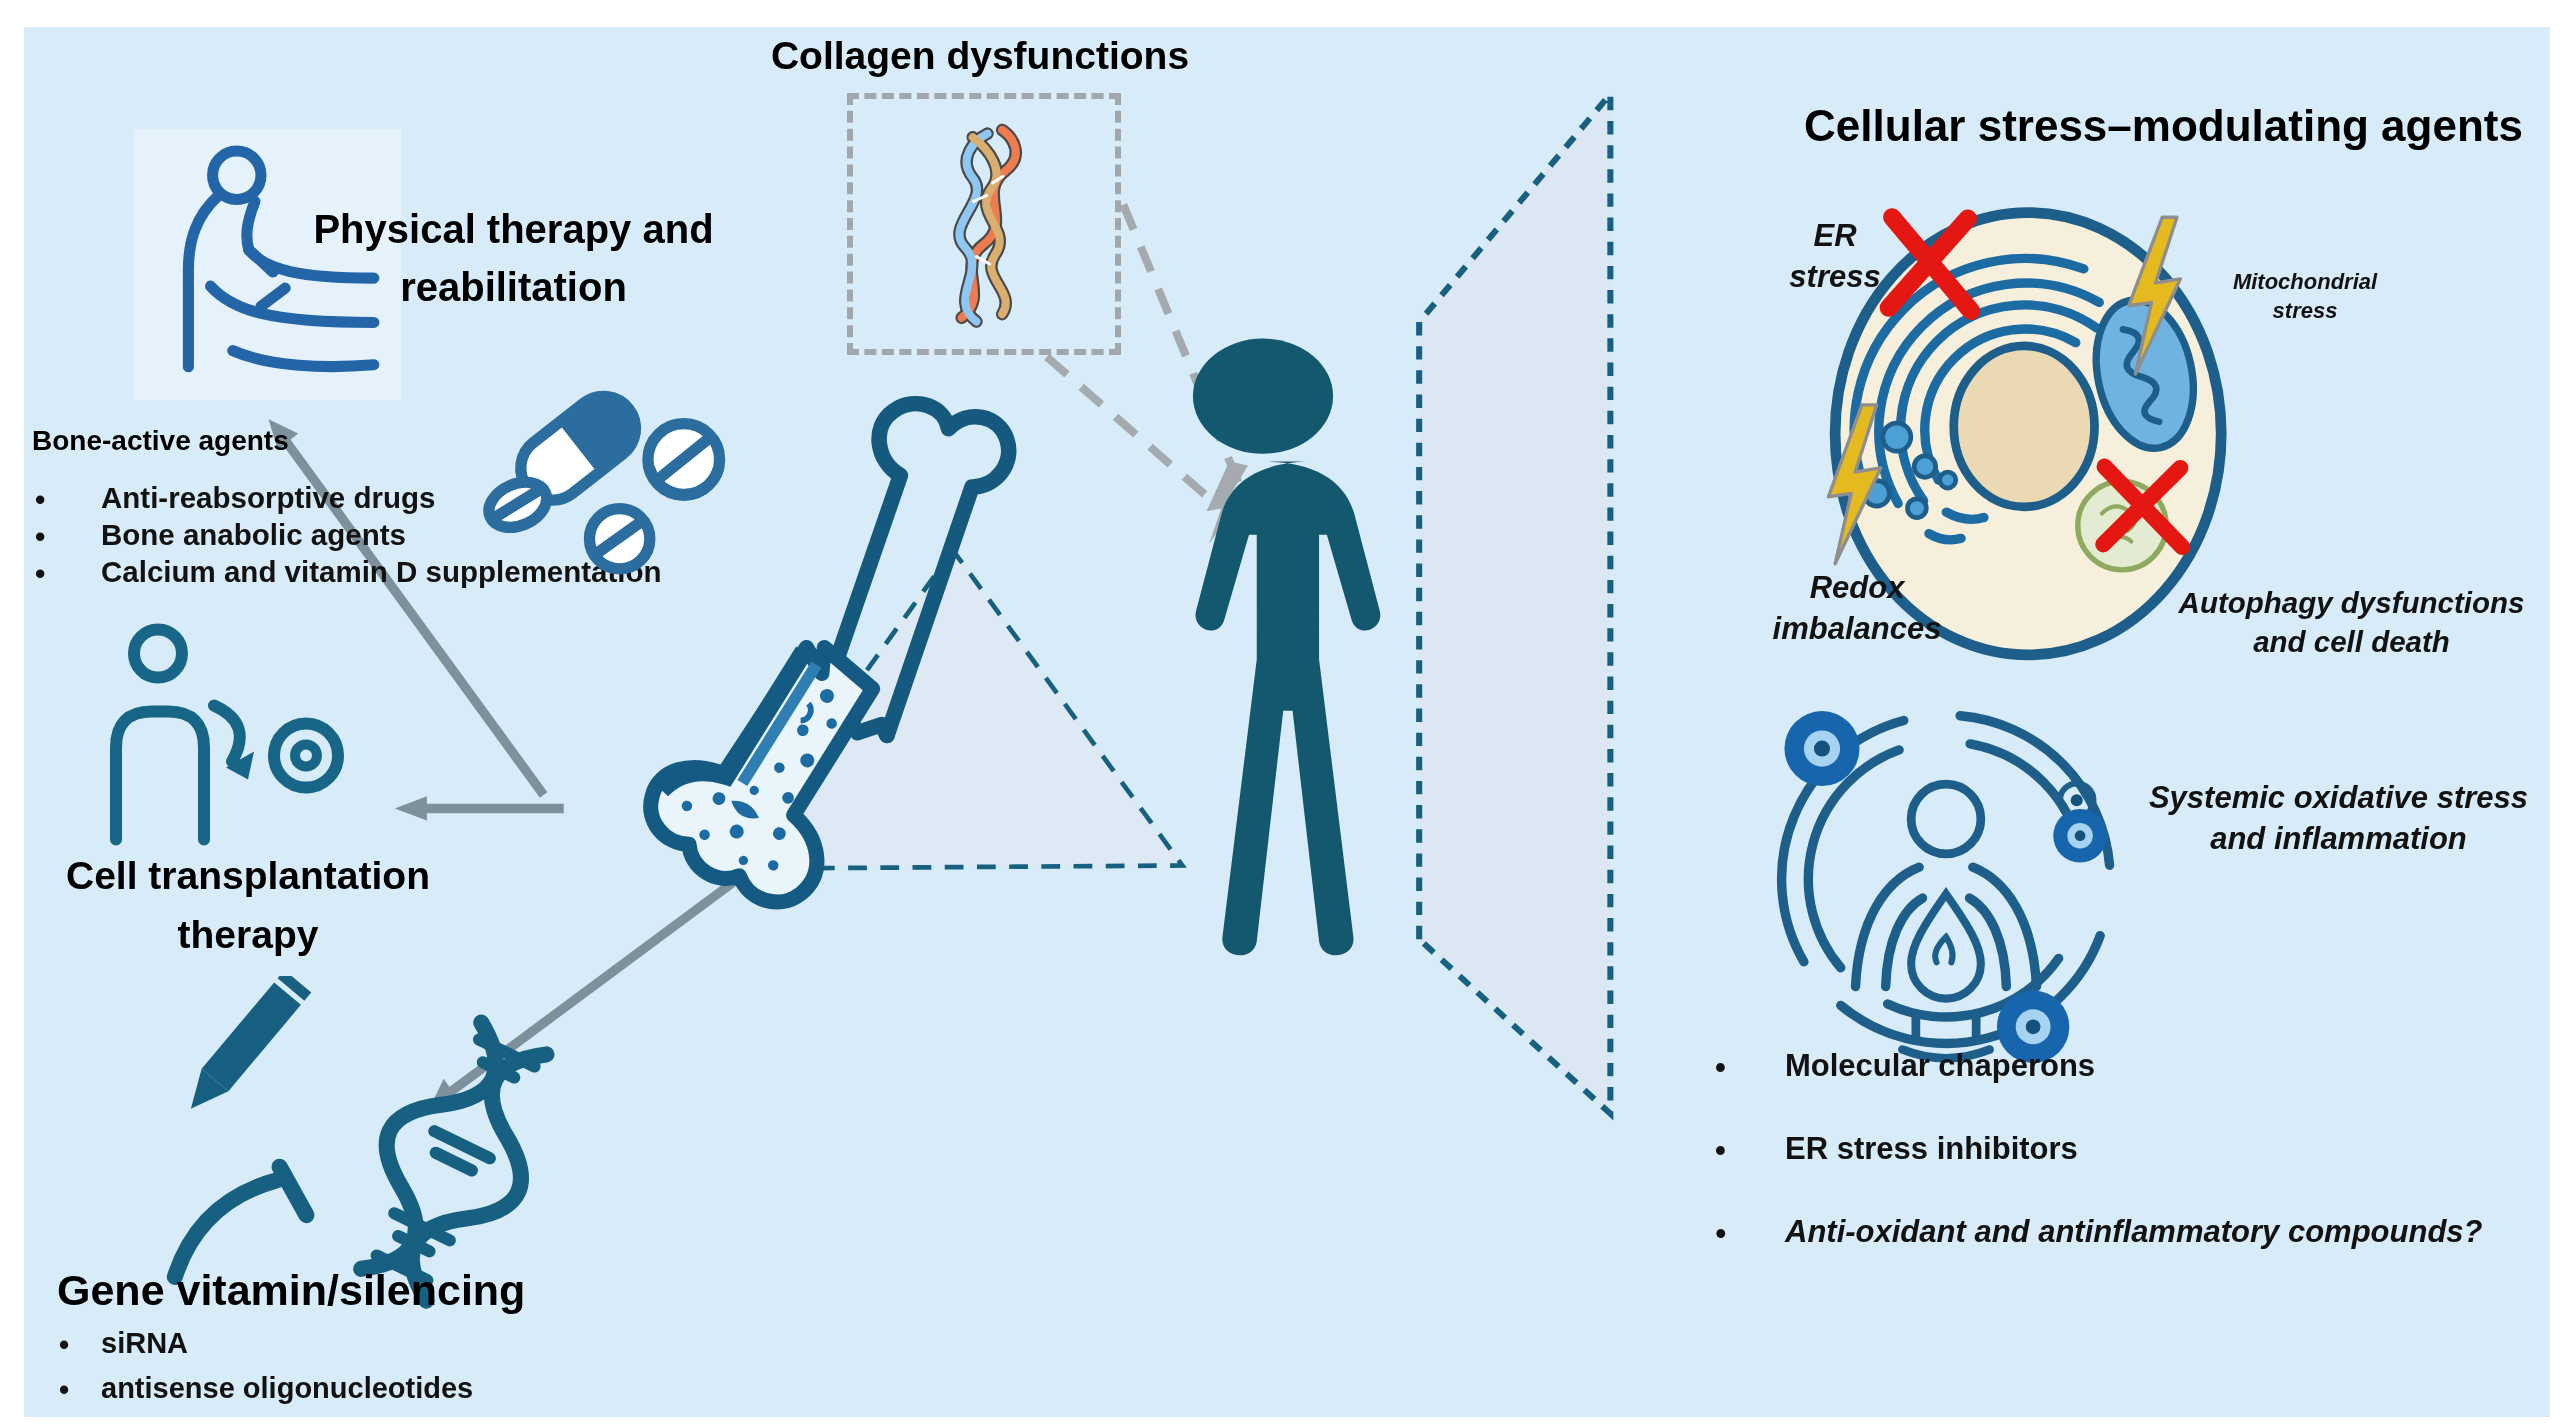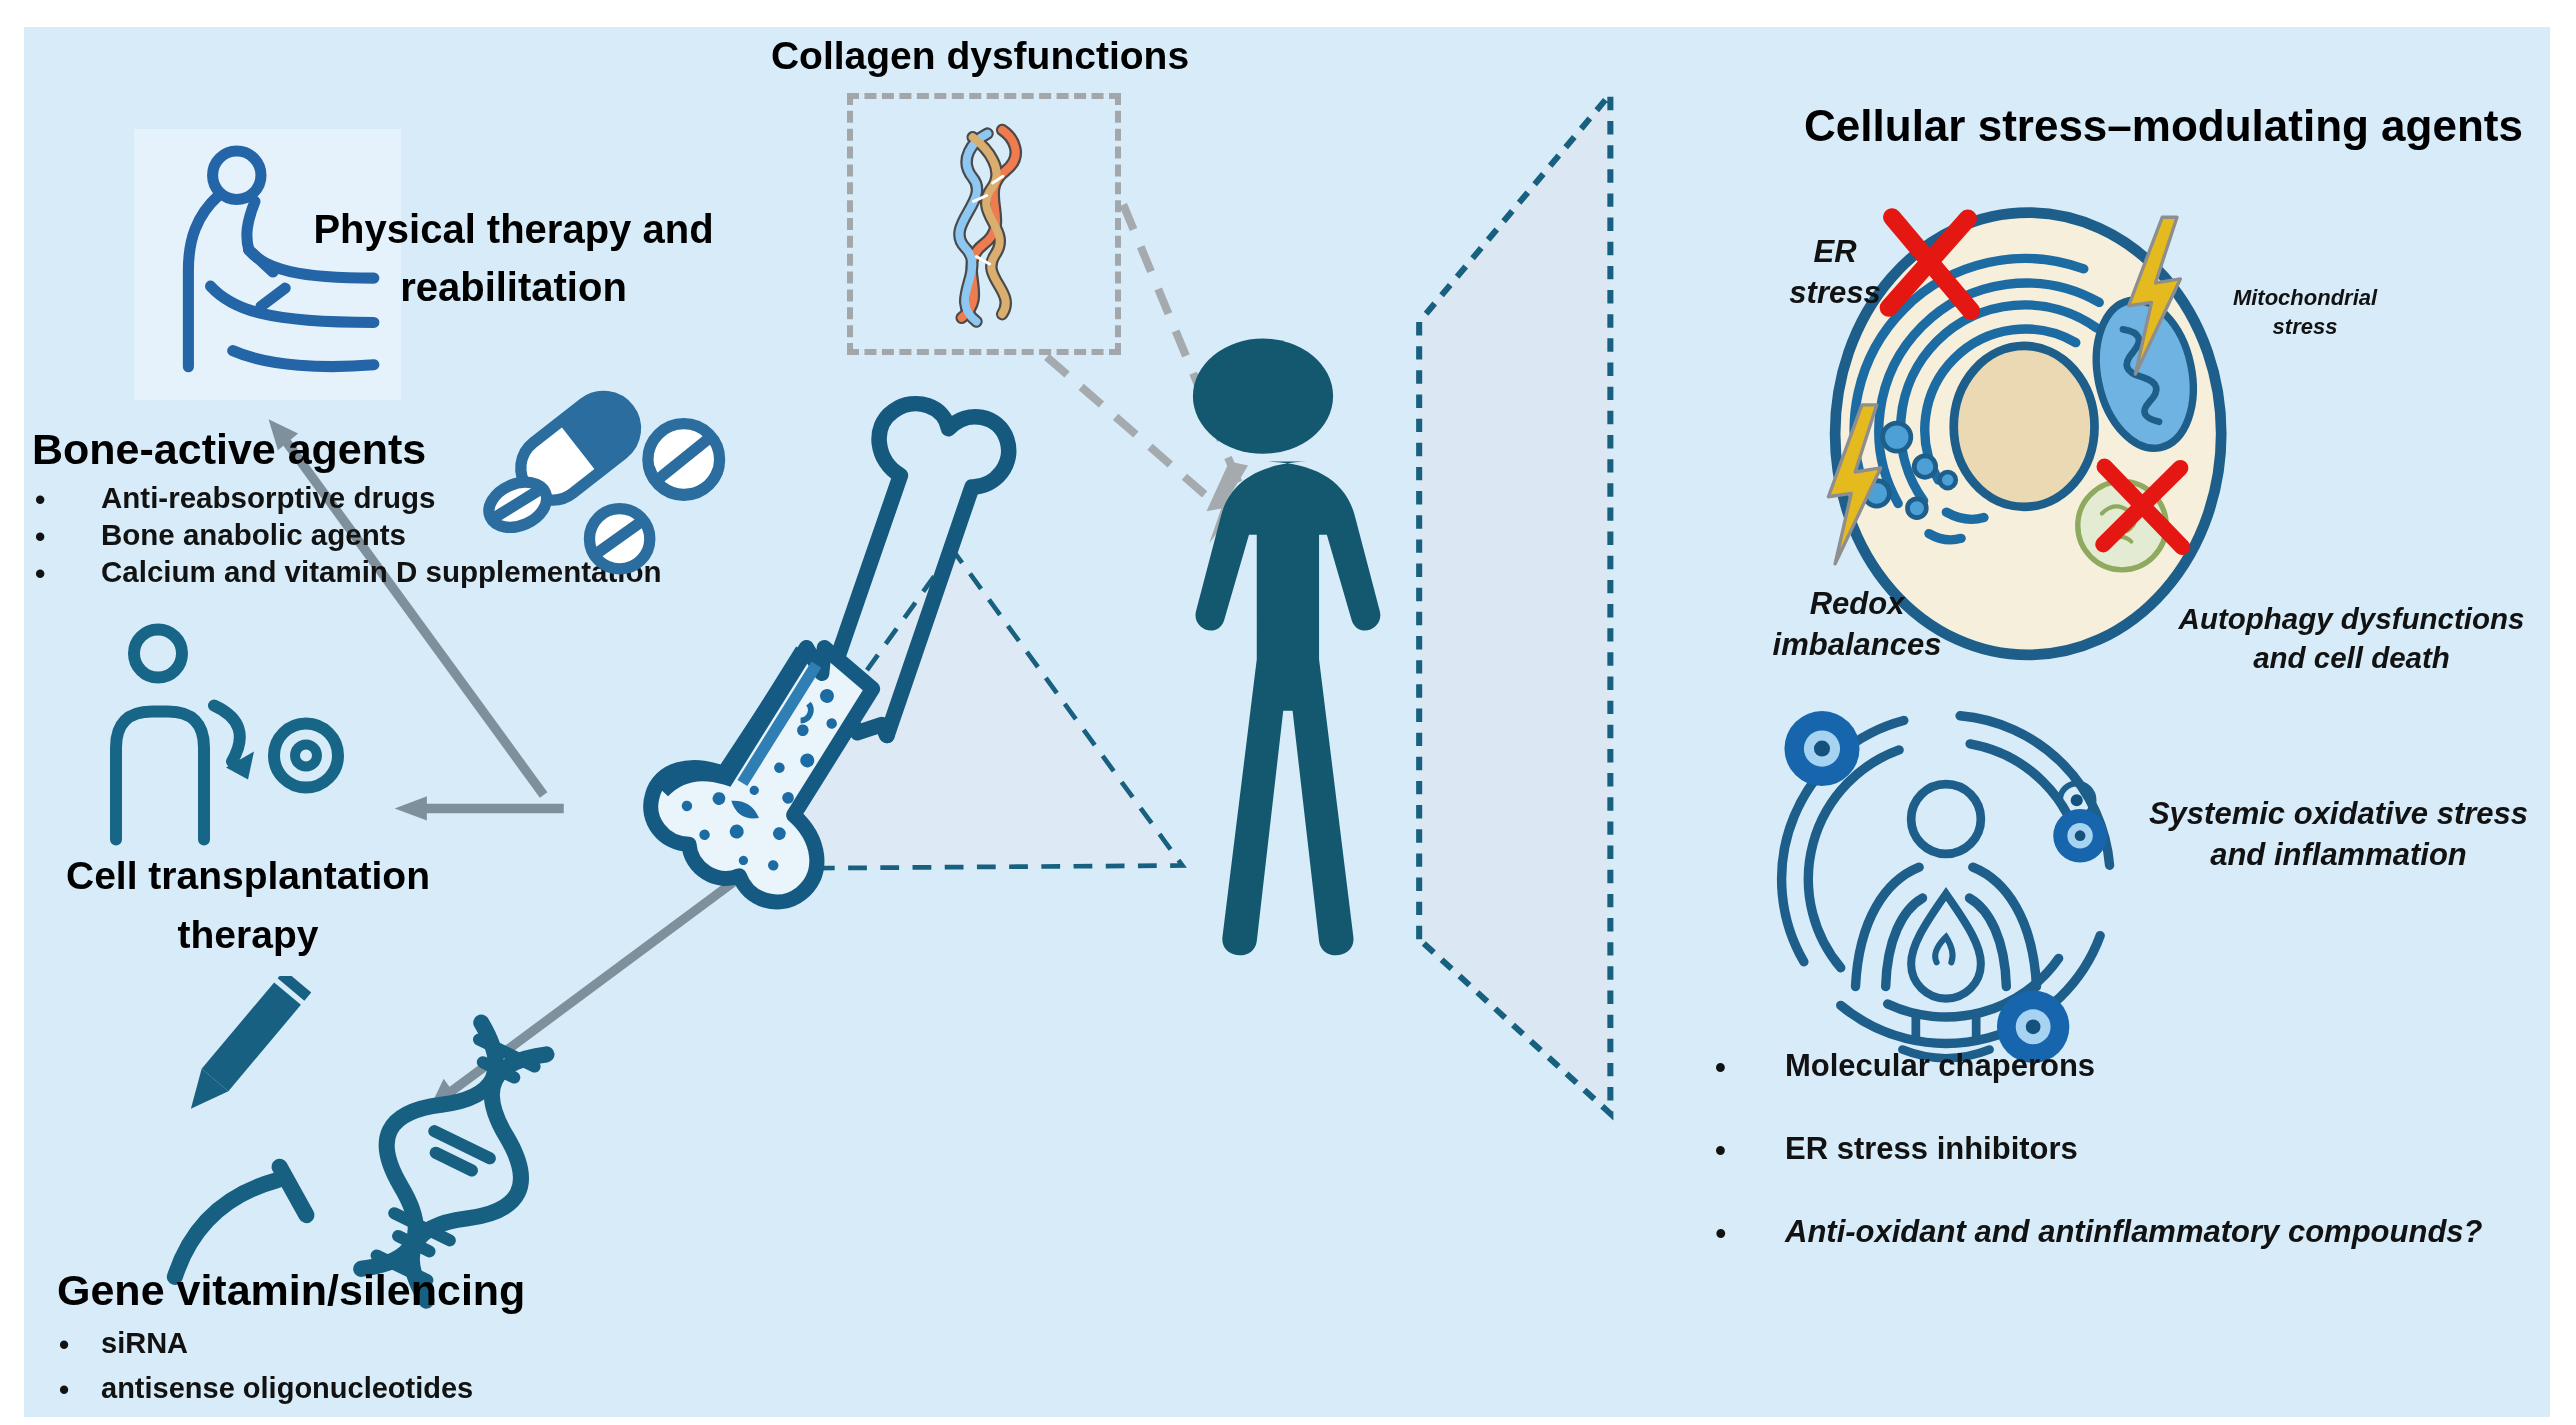--- a/index.html
+++ b/index.html
@@ -10,21 +10,21 @@
   .abs{position:absolute;}
   #bg{left:24px;top:27px;width:2526px;height:1390px;background:#d7ecf8;}
   #physio-bg{left:134px;top:129px;width:267px;height:271px;background:#e6f2fb;}
   .heading{font-weight:bold;color:#000000;white-space:nowrap;}
   .center-text{text-align:center;}
   .two-line{line-height:1.45;}
   ul.blist{list-style:none;margin:0;padding:0;}
   ul.blist li{position:relative;font-weight:bold;color:#121212;white-space:nowrap;}
   ul.blist li .dot{position:absolute;left:0;top:0.08em;}
   .ital{font-style:italic;}
-  .lbl{font-weight:bold;font-style:italic;color:#121212;line-height:1.32;text-align:center;white-space:nowrap;margin-top:16px;}
+  .lbl{font-weight:bold;font-style:italic;color:#121212;line-height:1.32;text-align:center;white-space:nowrap;}
   svg{display:block;}
 </style>
 </head>
 <body>
 
 <div id="canvas">
   <div id="bg" class="abs"></div>
   <div id="physio-bg" class="abs"></div>
 
   <svg class="abs" style="left:0;top:0;" width="2576" height="1425" viewBox="0 0 3839 2124">
@@ -64,21 +64,21 @@
       <path d="M58,82 l12,-9"></path>
       <path d="M44,104 C62,112 90,113 114,111"></path>
     </g>
   </svg>
 
   <div class="abs heading center-text two-line" style="left:282px;top:200px;width:463px;font-size:40px;">
     <div>Physical therapy and</div>
     <div>reabilitation</div>
   </div>
 
-  <div class="abs heading" style="left:32px;top:425px;font-size:43px;">Bone-active agents</div>
+  <div class="abs heading" style="left:32px;top:425px;font-size:28px;">Bone-active agents</div>
 
   <ul class="abs blist" style="left:35px;top:480px;font-size:29.5px;line-height:1.25;">
     <li style="padding-left:66px;"><span class="dot">•</span><span>Anti-reabsorptive drugs</span></li>
     <li style="padding-left:66px;"><span class="dot">•</span><span>Bone anabolic agents</span></li>
     <li style="padding-left:66px;"><span class="dot">•</span><span>Calcium and vitamin D supplementation</span></li>
   </ul>
 
   <svg class="abs" style="left:446px;top:369px;" width="302" height="215" viewBox="0 0 160 114">
     <g stroke="#2a6d9e" stroke-width="6" fill="none" stroke-linecap="round">
       <g transform="rotate(-38 70 42)">

